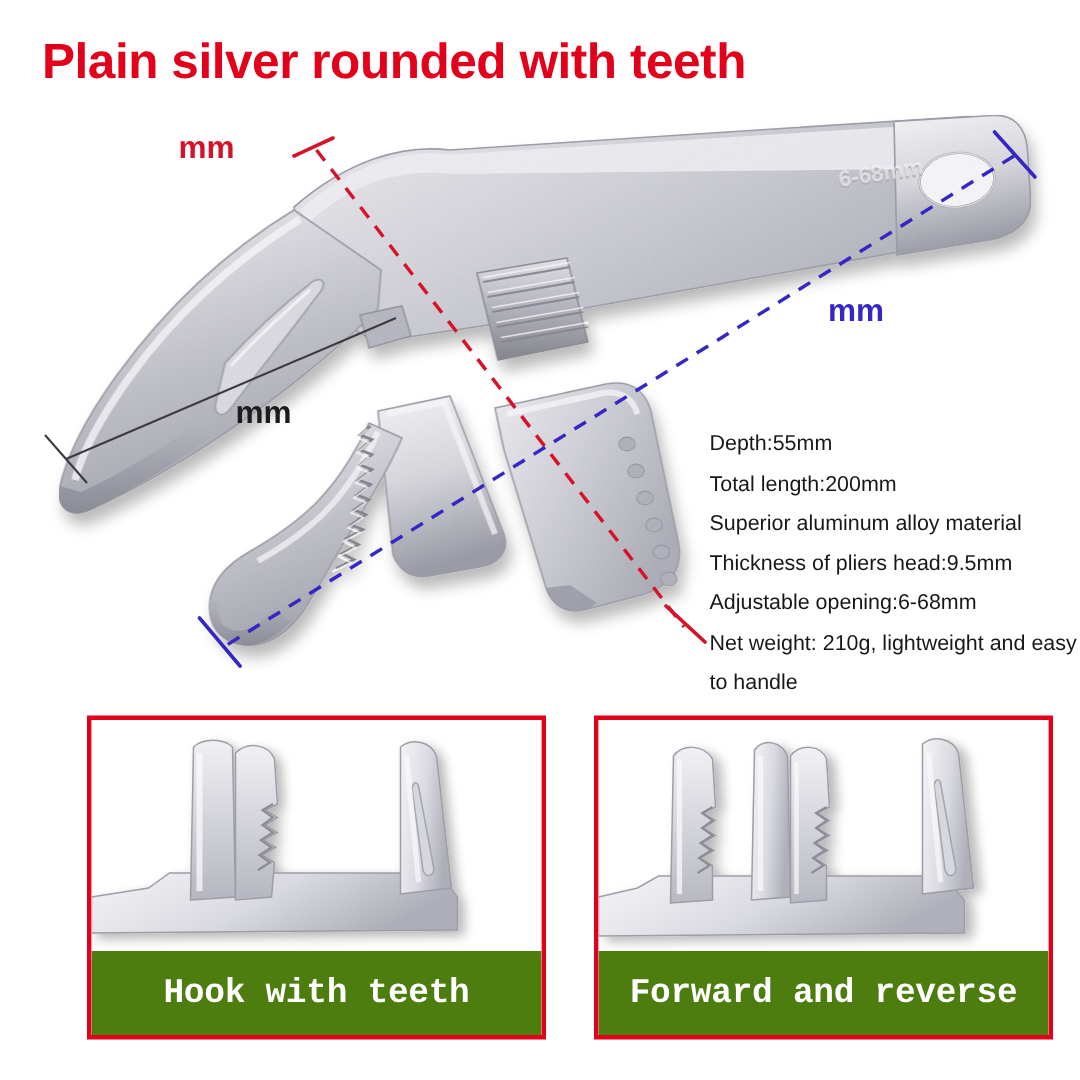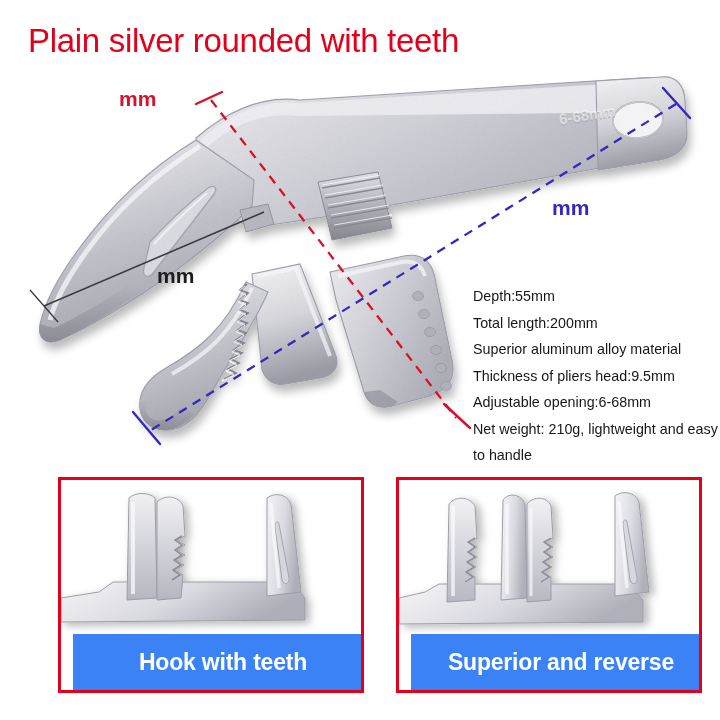--- a/index.html
+++ b/index.html
@@ -15,21 +15,21 @@
     font-family: "Liberation Sans", sans-serif;
     -webkit-font-smoothing: antialiased;
   }
 
   
   #page-title {
     position: absolute;
     left: 28px;
     top: 22px;
     font-size: 33px;
-    font-weight: normal;
+    font-weight: bold;
     color: #e2001a;
     letter-spacing: -0.3px;
     white-space: nowrap;
     font-family: "Liberation Sans", sans-serif;
   }
 
   
   #hero {
     position: absolute;
     left: 0;
@@ -86,33 +86,33 @@
     left: 0; top: 0;
     width: 100%;
     height: 160px;
     background: #ffffff;
     overflow: hidden;
   }
   .panel-photo svg { display: block; }
 
   .panel-caption {
     position: absolute;
-    left: 12px;
+    left: 0;
     bottom: 0;
     width: 100%;
     height: 56px;
-    background: #3b82f6;
+    background: #4d7c0f;
     color: #ffffff;
     font-size: 23px;
     font-weight: bold;
     letter-spacing: -0.2px;
     display: flex;
     align-items: center;
     justify-content: center;
-    font-family: Liberation Sans, sans-serif;
+    font-family: Liberation Mono, monospace;
     box-sizing: border-box;
   }
 </style>
 </head>
 <body>
 
 <div id="page-title">Plain silver rounded with teeth</div>
 
 <div id="hero">
   <svg id="hero-svg" width="720" height="400" viewBox="0 0 720 400" xmlns="http://www.w3.org/2000/svg">
@@ -414,14 +414,14 @@
         <path d="M228,42 L238,98 C239,104 233,106 231,100 L224,46
                  C223,40 227,38 228,42 Z" fill="#d7d7de" stroke="#a5a5b0" stroke-width="1"></path>
 
         <path d="M54,26 L54,116" stroke="#fbfbfd" stroke-width="3.5" opacity="0.75"></path>
         <path d="M108,24 L108,114" stroke="#fbfbfd" stroke-width="3.5" opacity="0.7"></path>
         <path d="M132,28 L132,116" stroke="#fbfbfd" stroke-width="3" opacity="0.7"></path>
         <path d="M220,22 L228,108" stroke="#fbfbfd" stroke-width="3.5" opacity="0.7"></path>
       </g>
     </svg>
   </div>
-  <div class="panel-caption">Superior and reverse</div>
+  <div class="panel-caption">Forward and reverse</div>
 </div>
 
 </body></html>

